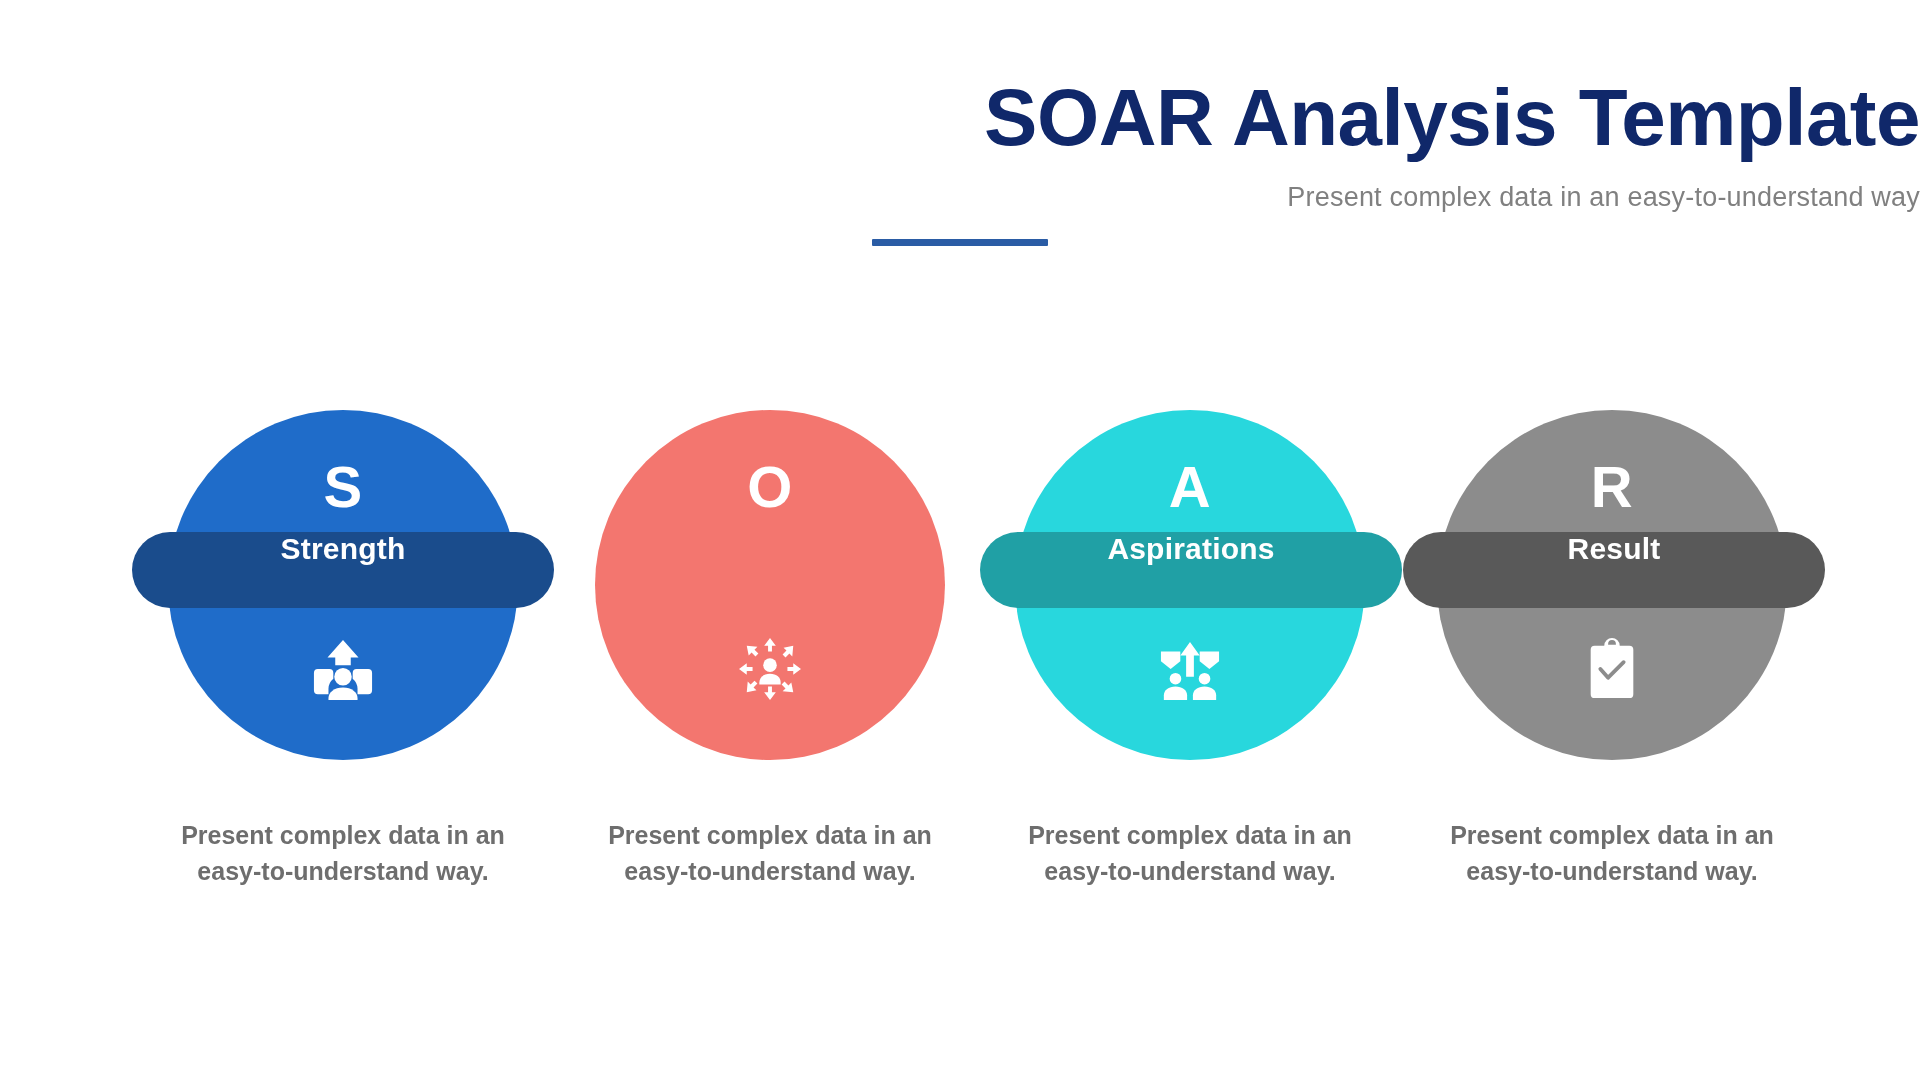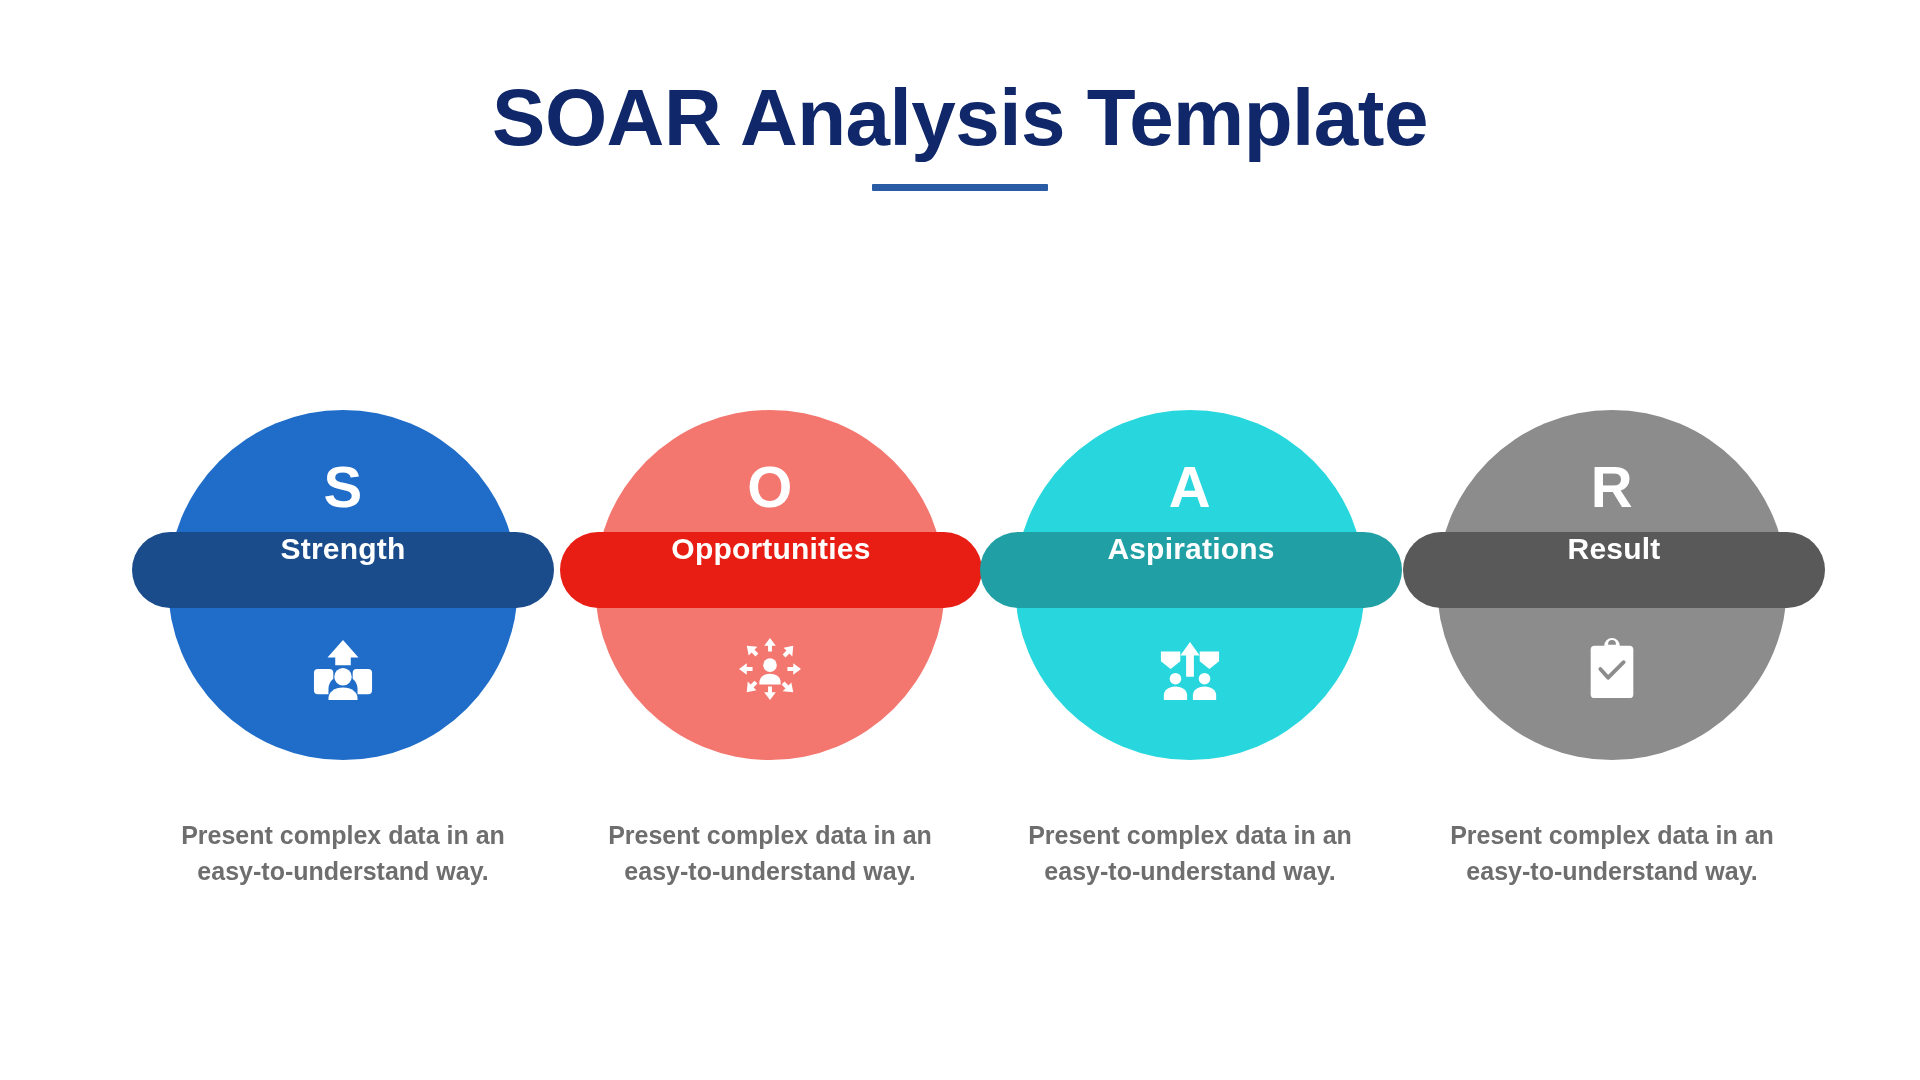--- a/index.html
+++ b/index.html
@@ -14,21 +14,21 @@
     overflow: hidden;
     position: relative;
   }
 
   
   .header {
     position: absolute;
     top: 0;
     left: 0;
     width: 1920px;
-    text-align: center;
+    text-align: right;
   }
   .page-title {
     margin: 0;
     padding-top: 78px;
     font-size: 80px;
     font-weight: bold;
     line-height: 1.0;
     letter-spacing: -0.5px;
     color: #10286a;
     font-family: "Liberation Sans", sans-serif;
@@ -135,20 +135,21 @@
     line-height: 1.42;
     color: #6e6e6e;
     font-weight: 700;
   }
 </style>
 </head>
 <body>
 
 <div class="header">
   <h1 class="page-title" style="color: rgb(16, 40, 106);">SOAR Analysis Template</h1>
+  <p class="page-subtitle" style="color: rgb(128, 128, 128);">Present complex data in an easy-to-understand way</p>
   <div class="title-divider" style="background: rgb(42, 92, 165);"></div>
 </div>
 
 <div class="diagram">
 
   <div class="node" id="node-0" style="left:168px;">
     <div class="node-circle" id="circle-0" style="background: rgb(31, 108, 201);"></div>
     <div class="node-letter">S</div>
     <div class="node-icon">
       <svg viewBox="0 0 64 64" xmlns="http://www.w3.org/2000/svg">
@@ -205,23 +206,20 @@
                  M32 2 a4 4 0 0 0 -4 4 v1 h8 V6 a4 4 0 0 0 -4 -4 z"></path>
         <path d="M20 32 l8 9 l16 -16" fill="none" stroke="#8c8c8c" stroke-width="4" stroke-linecap="round" stroke-linejoin="round"></path>
       </svg>
     </div>
   </div>
 
   <div class="node-band" id="band-0" style="left: 132px; width: 422px; background: rgb(26, 76, 140);">
     <span class="node-band-label">Strength</span>
   </div>
 
-  <div class="node-band" id="band-1" style="left: 560px; width: 422px; background: rgb(232, 30, 20);">
-    <span class="node-band-label">Opportunities</span>
-  </div>
 
   <div class="node-band" id="band-3" style="left: 1403px; width: 422px; background: rgb(89, 89, 89);">
     <span class="node-band-label">Result</span>
   </div>
 
   <div class="node-band" id="band-2" style="left: 980px; width: 422px; background: rgb(32, 160, 165);">
     <span class="node-band-label">Aspirations</span>
   </div>
 
 </div>

